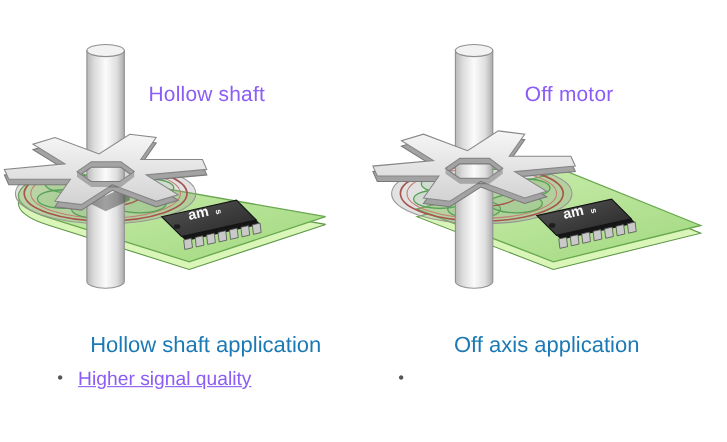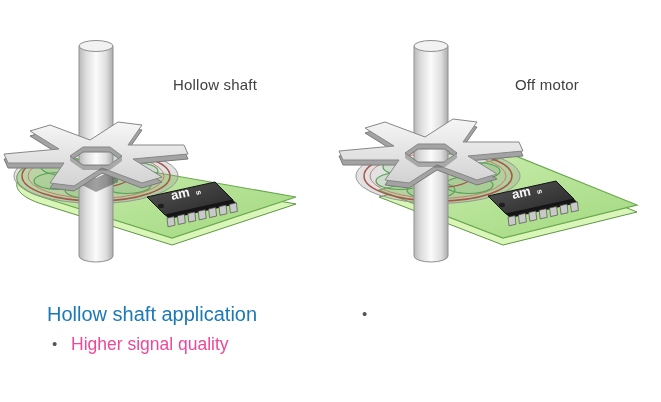--- a/index.html
+++ b/index.html
@@ -4,37 +4,37 @@
 <style>
   html,body{margin:0;padding:0;}
   body{
     width:661px;height:402px;position:relative;overflow:hidden;
     background:#ffffff;
     font-family:"Liberation Sans", sans-serif;
   }
   .canvas-wrap{position:absolute;left:0;top:0;width:661px;height:290px;}
   .fig-title{
     position:absolute;
-    font-size:15px;color:#404040;letter-spacing:.2px;white-space:nowrap;margin-left:38px;
+    font-size:19px;color:#8b5cf6;letter-spacing:.2px;white-space:nowrap;
   }
   .title-left{left:135px;top:76px;}
   .title-right{left:477px;top:76px;}
   .app-block{position:absolute;}
   .block-left{left:47px;top:303px;width:280px;}
   .block-right{left:357px;top:303px;width:280px;}
   .app-heading{
-    font-size:20px;color:#1b79b5;margin:0 0 7px 0;white-space:nowrap;
+    font-size:20px;color:#1b79b5;margin:0 0 7px 0;white-space:nowrap;text-align:center;
   }
   .bullet-row{display:flex;align-items:flex-start;}
   .bullet-glyph{
     width:24px;flex:0 0 24px;color:#565656;font-size:15px;line-height:22px;
     padding-left:5px;box-sizing:border-box;
   }
   .bullet-text{
-    color:#ec4899;font-size:17.5px;line-height:22px;
+    color:#8b5cf6;font-size:17.5px;line-height:22px;text-decoration:underline;
   }
   .block-right .bullet-text{max-width:238px;}
   svg{display:block;}
 </style>
 </head>
 <body>
 
 <div class="canvas-wrap">
 <svg width="661" height="290" viewBox="0 0 661 290">
   <defs>
@@ -133,16 +133,17 @@
 
 <div class="app-block block-left">
   <div class="app-heading">Hollow shaft application</div>
   <div class="bullet-row">
     <span class="bullet-glyph">•</span>
     <span class="bullet-text">Higher signal quality</span>
   </div>
 </div>
 
 <div class="app-block block-right">
+  <div class="app-heading">Off axis application</div>
   <div class="bullet-row">
     <span class="bullet-glyph">•</span>
   </div>
 </div>
 
 </body></html>

